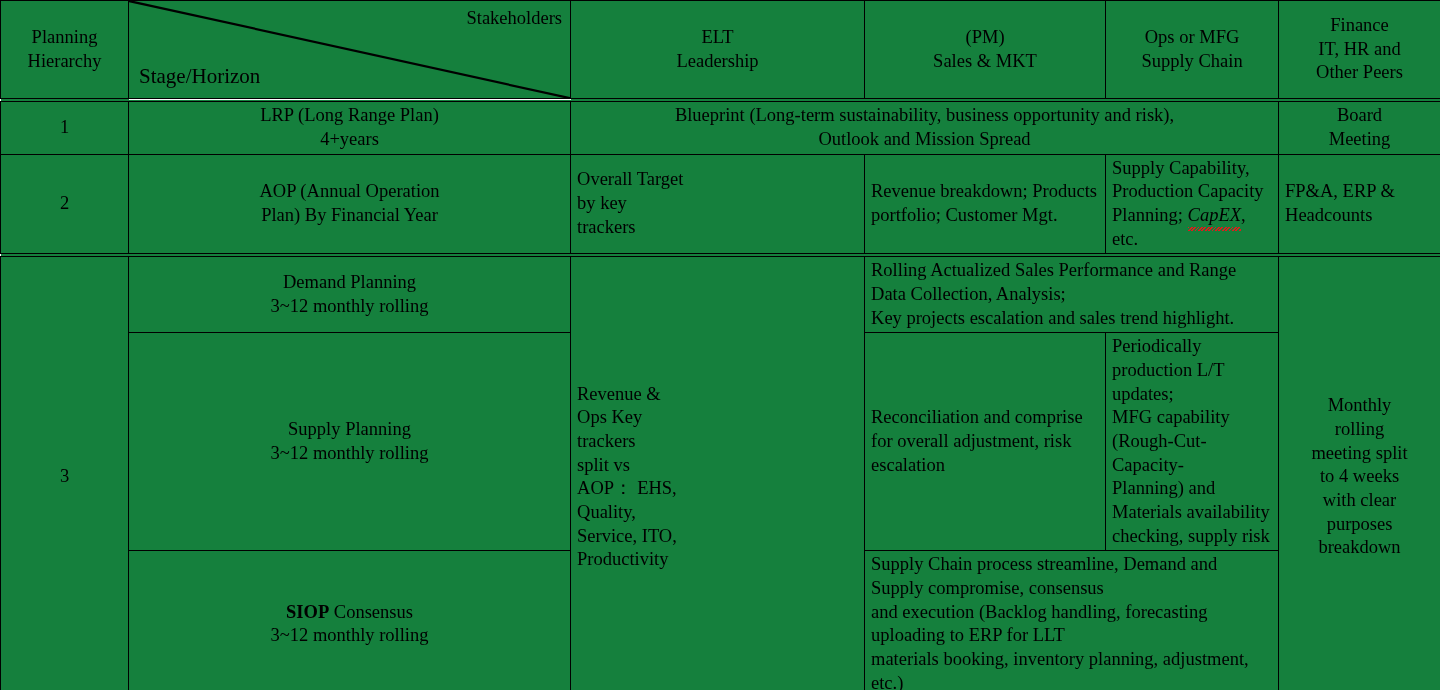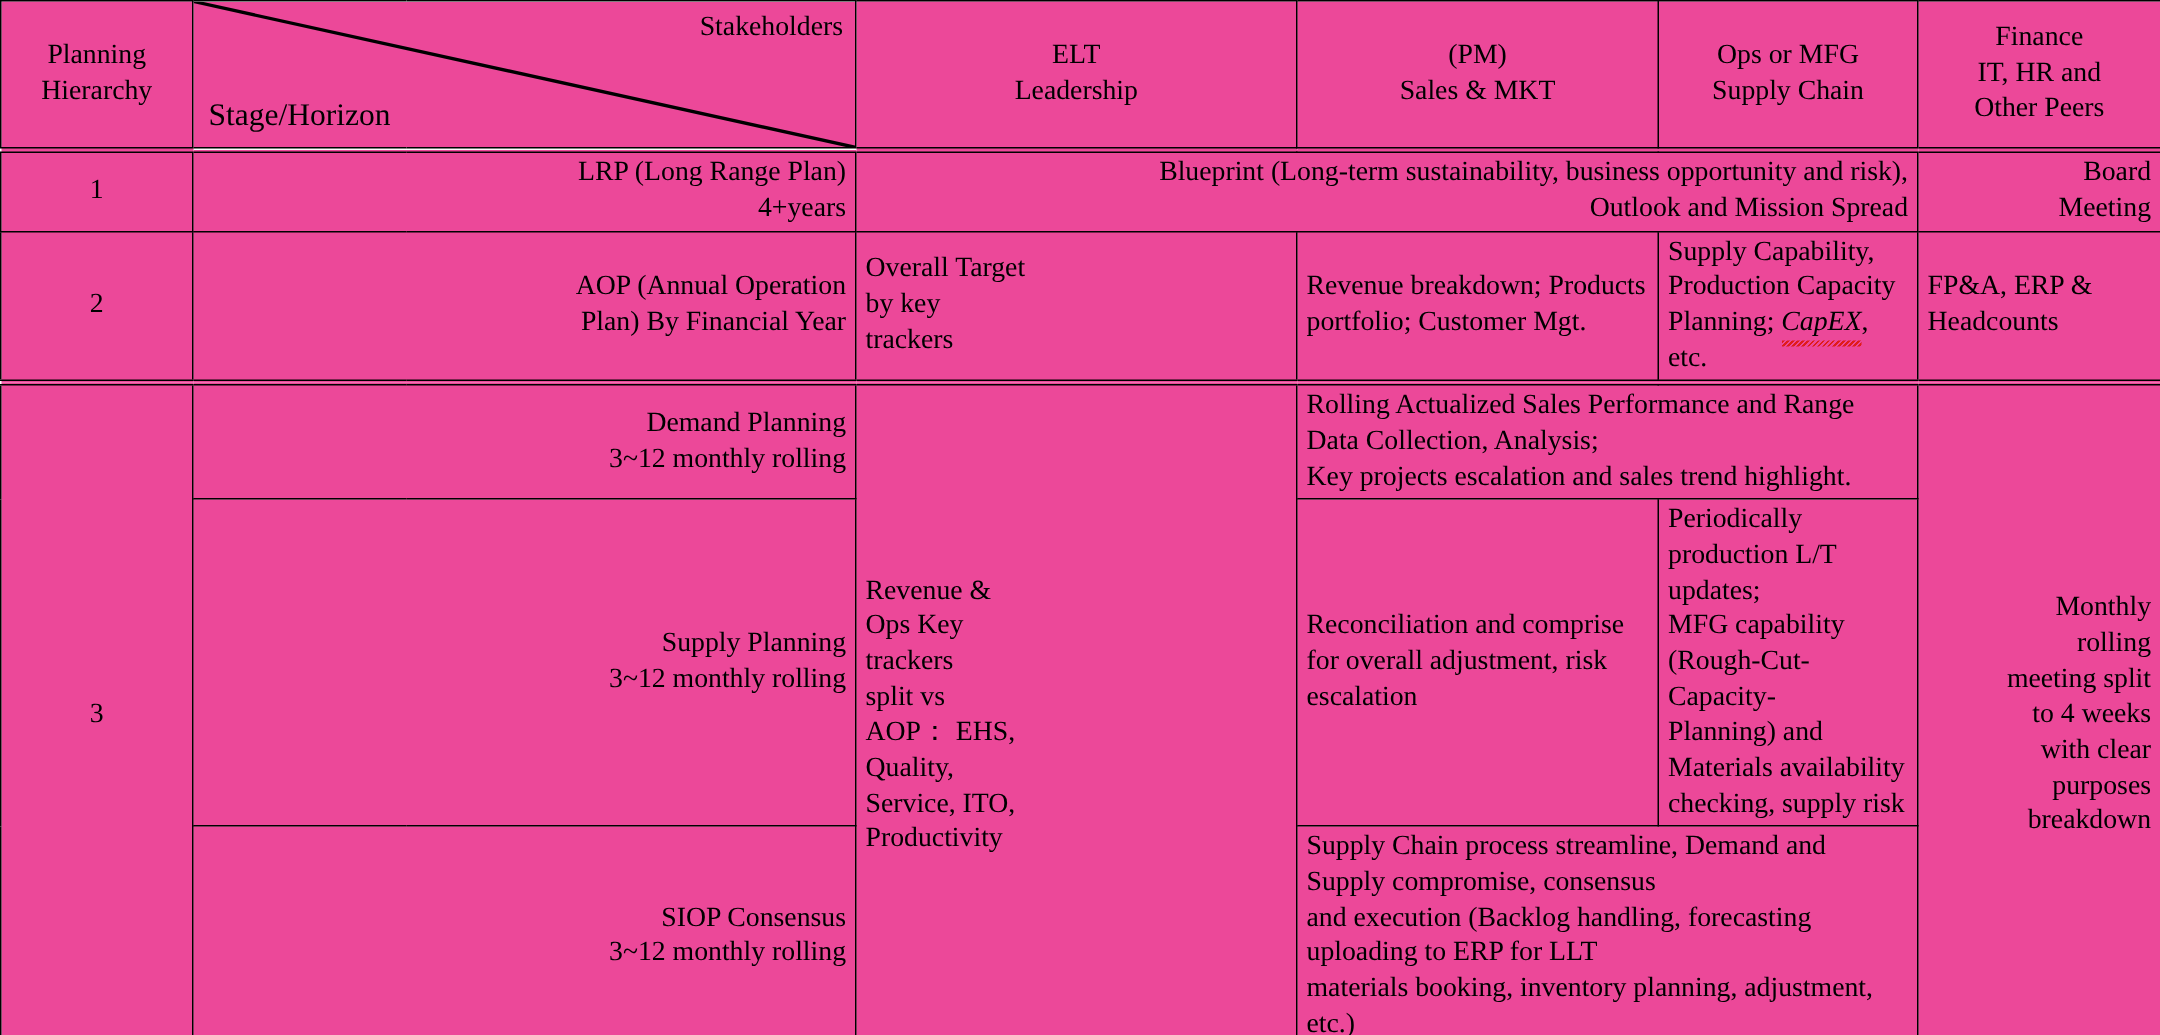--- a/index.html
+++ b/index.html
@@ -24,36 +24,36 @@
     table-layout: fixed;
     width: 1440px;
     height: 690px;
   }
   table.grid td {
     border: 1.5px solid #000;
     vertical-align: middle;
     padding: 2px 6px;
     font-size: 18.5px;
     line-height: 1.28;
-    background: #ec4899;
+    background: #15803d;
   }
   
   tr.major > td { border-top: 4px double #000; }
 
   td.hdr {
     background: #FBBF17;
     text-align: center;
     font-size: 18.5px;
     line-height: 1.25;
     padding: 4px 4px;
   }
-  td.ctr   { text-align: right; }
+  td.ctr   { text-align: center; }
   td.left  { text-align: left; }
   td.num   { text-align: center; font-size: 19px; }
-  .bold    { font-weight: normal; }
+  .bold    { font-weight: bold; }
 
   
   td.diag {
     position: relative;
     background: #FBBF17;
     padding: 0;
     overflow: hidden;
   }
   td.diag .diagline {
     position: absolute;

